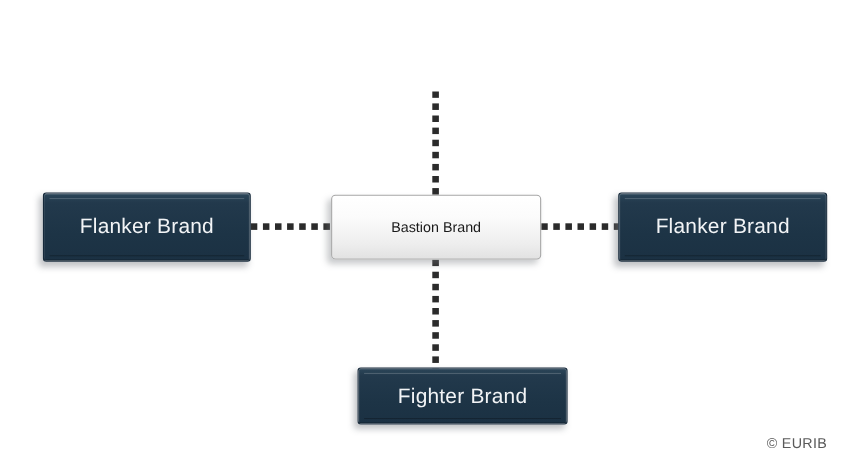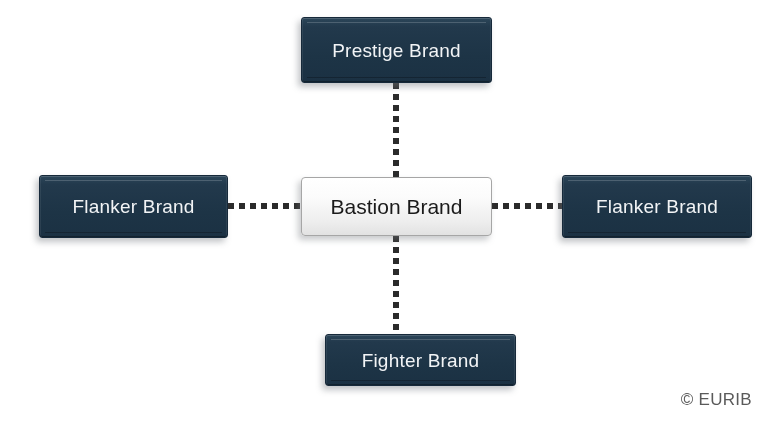--- a/index.html
+++ b/index.html
@@ -60,21 +60,21 @@
     left: 5px; right: 5px; bottom: 4px;
     height: 1px;
     background: rgba(0,0,0,.25);
     pointer-events: none;
   }
 
   
   .node.light {
     background: linear-gradient(180deg,#ffffff 0%, #fbfbfb 35%, #ededed 78%, #e2e2e2 100%);
     color: #1a1a1a;
-    font-size: 21px;
+    font-size: 13px;
     font-weight: 400;
     border: 1px solid #a6a6a6;
     border-radius: 4px;
     box-shadow:
       -3px 4px 6px rgba(120,125,130,.40),
       inset 0 1px 0 #ffffff;
     text-align: right;
   }
 
   .node-label { position: relative; z-index: 2; line-height: 1; }
@@ -92,41 +92,38 @@
     background-image: linear-gradient(180deg,#2b2b2b 0 6px, rgba(0,0,0,0) 6px 11px);
     background-repeat: repeat-y;
     background-size: 6px 11px;
   }
 
   
   #copyright {
     position: absolute;
     right: 16px;
     bottom: 12px;
-    font-size: 17px;
+    font-size: 13px;
     color: #5a5a5a;
     letter-spacing: .3px;
   }
 </style>
 </head>
 <body>
 
 <div id="canvas">
 
   <div class="connector vertical" style="left:393px; top:83px; height:95px;"></div>
 
   <div class="connector horizontal" style="left:228px; top:203px; width:74px;"></div>
 
   <div class="connector horizontal" style="left:492px; top:203px; width:70px;"></div>
 
   <div class="connector vertical" style="left:393px; top:236px; height:99px;"></div>
 
-  <div class="node dark" style="left:301px; top:17px; width:191px; height:66px;">
-    <span class="node-label">Prestige Brand</span>
-  </div>
 
   <div class="node dark" style="left:39px; top:175px; width:189px; height:63px;">
     <span class="node-label">Flanker Brand</span>
   </div>
 
   <div class="node light" style="left:301px; top:177px; width:191px; height:59px;">
     <span class="node-label">Bastion Brand</span>
   </div>
 
   <div class="node dark" style="left:562px; top:175px; width:190px; height:63px;">

